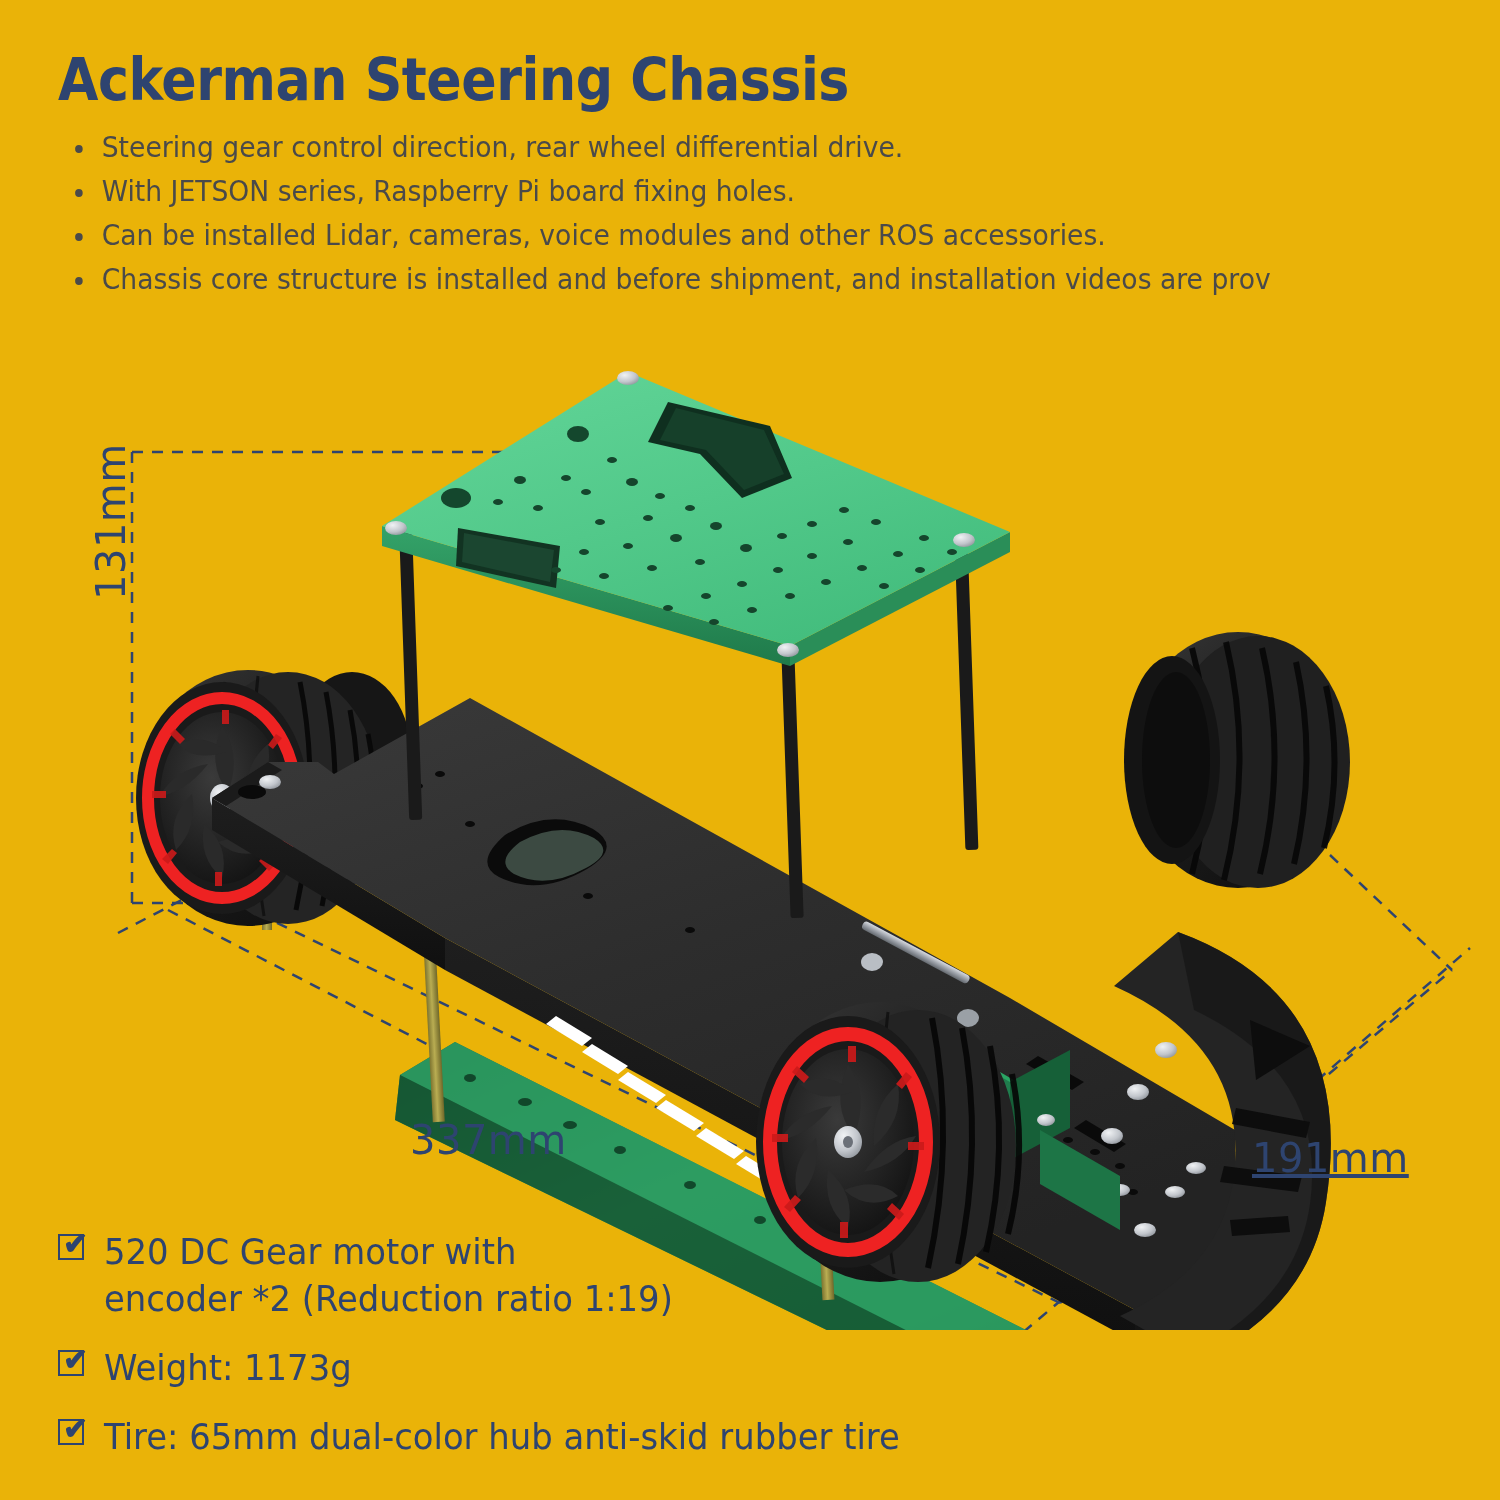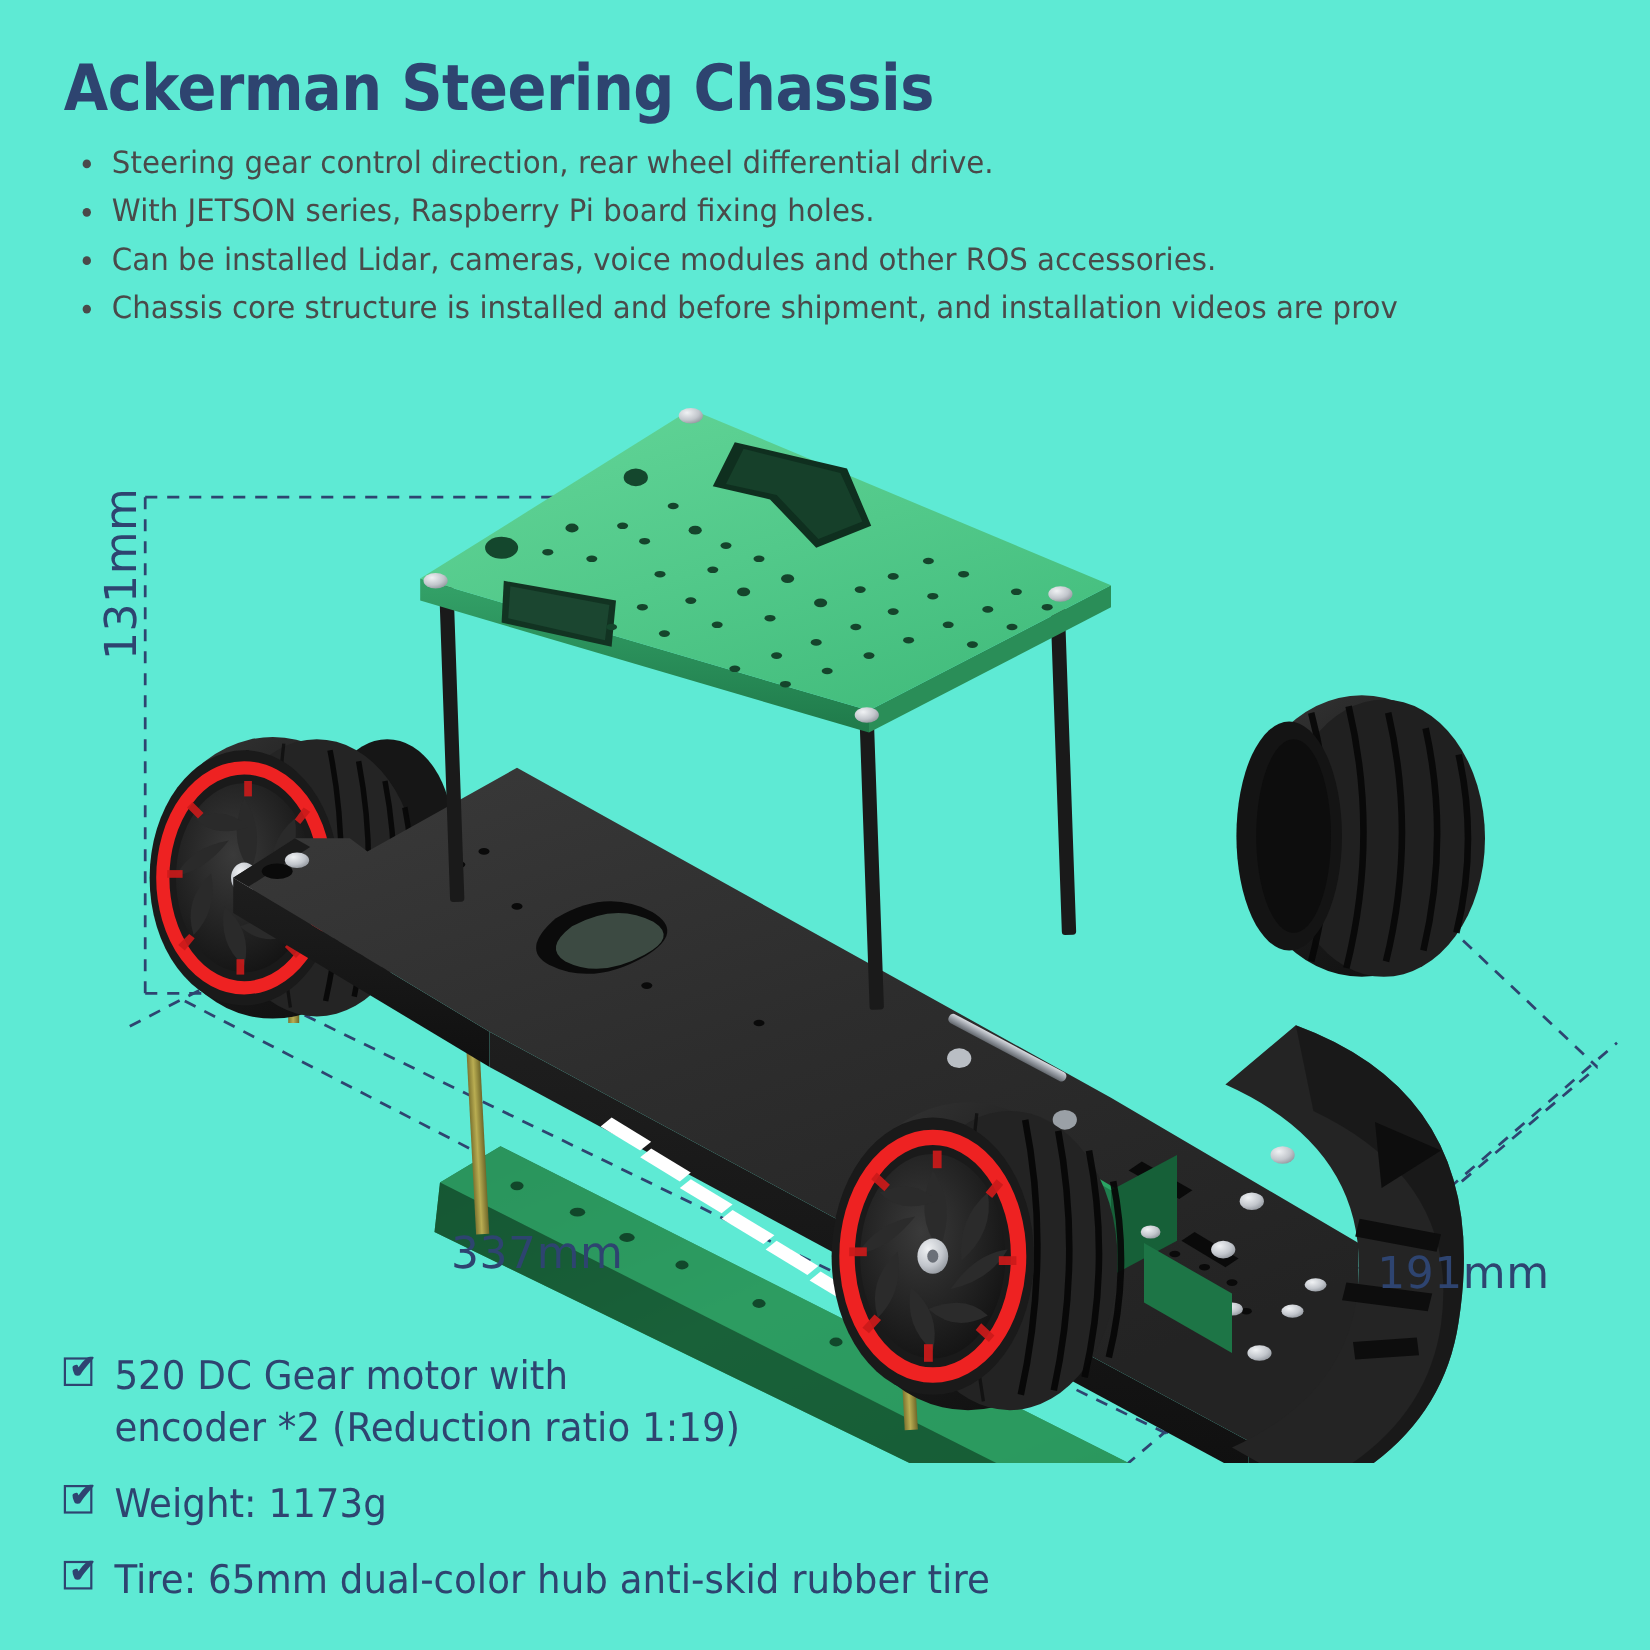--- a/index.html
+++ b/index.html
@@ -1,21 +1,21 @@
 <!DOCTYPE html>
 <html><head>
 <meta charset="utf-8">
 <style>
   html,body{margin:0;padding:0;background:#ffffff;}
   body{
     width:1500px;height:1500px;
     font-family:"Liberation Sans", sans-serif;
     overflow:hidden;position:relative;
   }
-  .page{position:absolute;inset:0;width:1500px;height:1500px;background:#5eead4;}
+  .page{position:absolute;inset:0;width:1500px;height:1500px;background:#eab308;}
 
   
   .header{position:absolute;left:58px;top:48px;width:1450px;}
   .title{
     font-family:"DejaVu Sans", sans-serif;
     font-size:58px;line-height:64px;font-weight:700;
     color:#2e4470;letter-spacing:-0.5px;
     transform:scaleX(.9);transform-origin:left center;
     white-space:nowrap;
   }
@@ -39,21 +39,21 @@
   .dim{
     position:absolute;
     color:#2e4470;
     font-family:"DejaVu Sans", sans-serif;
     font-size:40px;
     letter-spacing:0.5px;
     white-space:nowrap;
   }
   .dim-h{left:88px;top:600px;transform:rotate(-90deg);transform-origin:left top;}
   .dim-len{left:410px;top:1105px;margin-top:12px;}
-  .dim-wid{left:1252px;top:1135px;}
+  .dim-wid{left:1252px;top:1135px;text-decoration:underline;}
 
   
   .specs{position:absolute;left:58px;top:1228px;width:1000px;}
   .spec{position:relative;padding-left:46px;margin-bottom:22px;}
   .spec .box{
     position:absolute;left:0;top:6px;width:26px;height:26px;
     border:2px solid #2e4470;box-sizing:border-box;
   }
   .spec .box .tick{
     position:absolute;left:3px;top:-5px;

